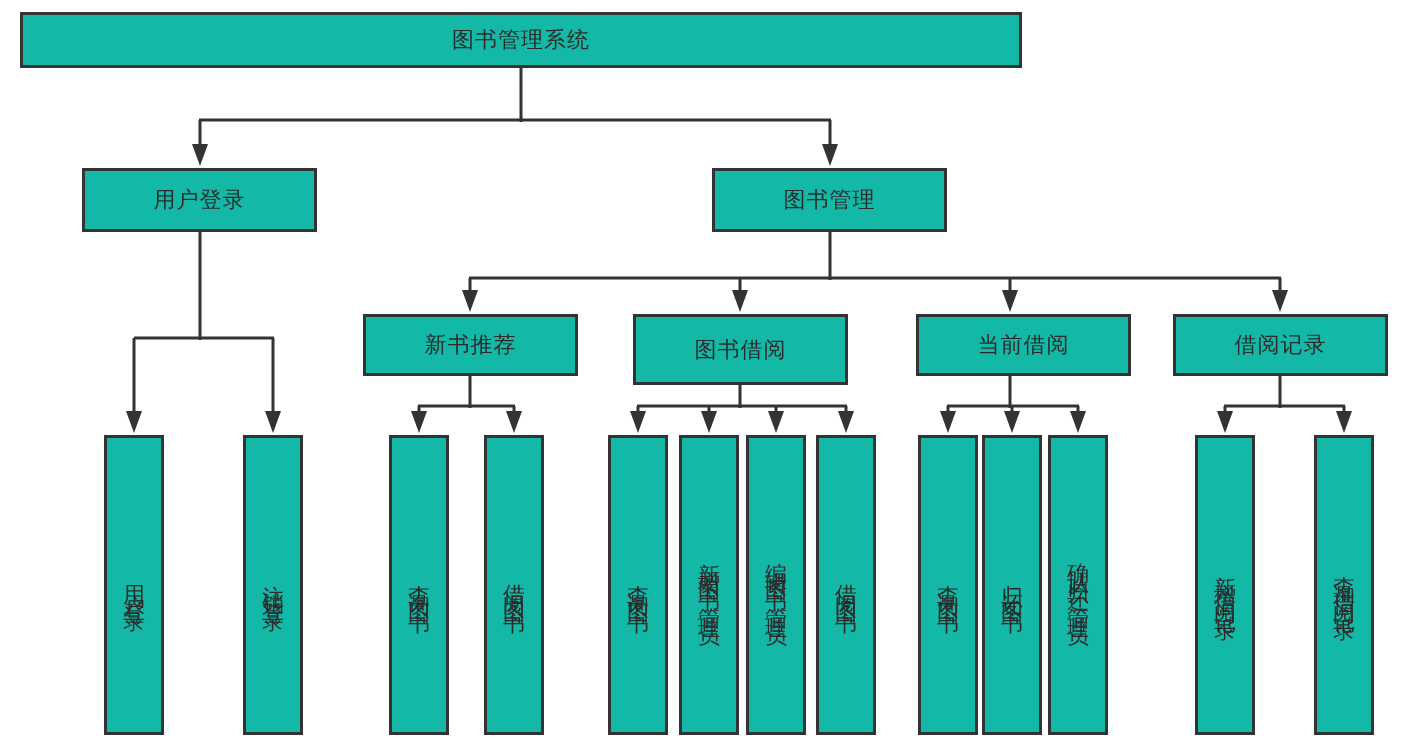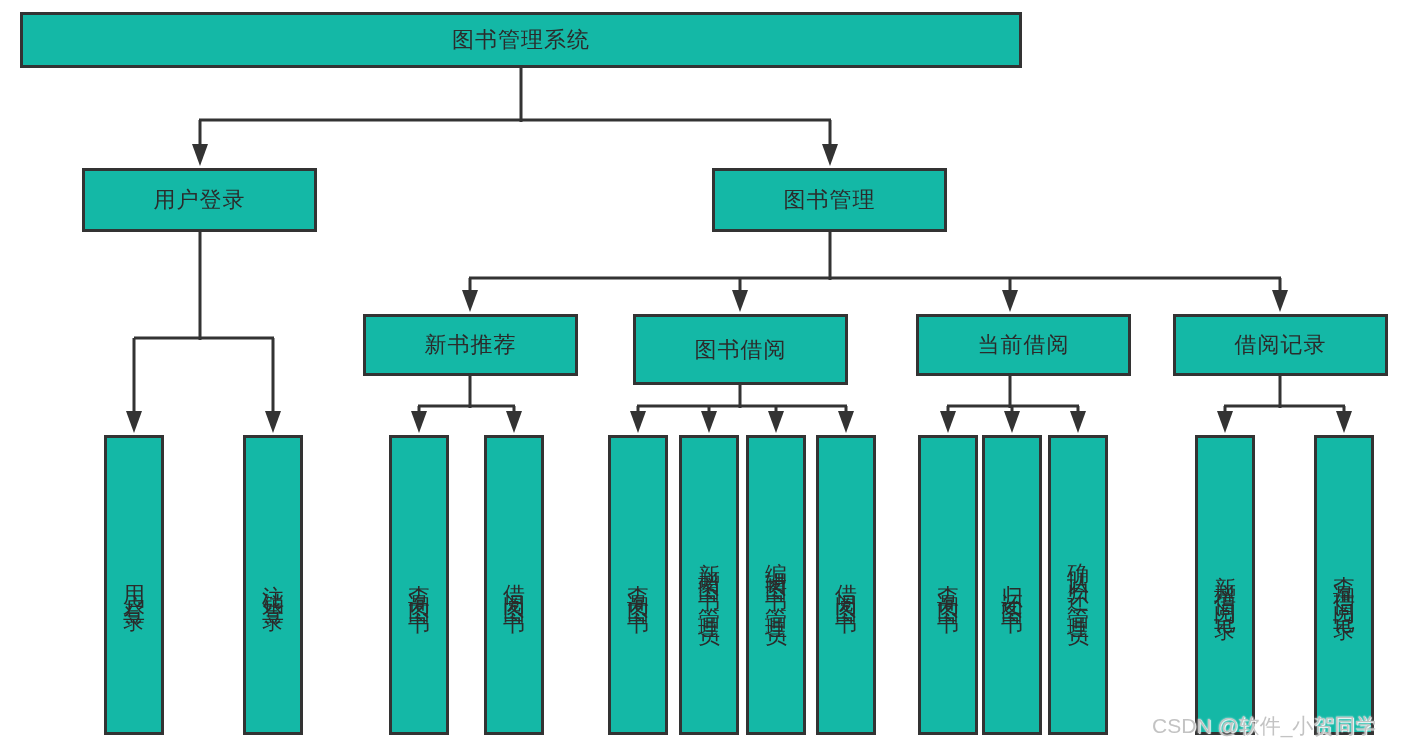--- a/index.html
+++ b/index.html
@@ -176,15 +176,14 @@
   <div class="node leaf n-f10">
     <span class="lbl">确认归还（管理员）</span>
   </div>
   <div class="node leaf n-f11">
     <span class="lbl">新增借阅记录</span>
   </div>
   <div class="node leaf n-f12">
     <span class="lbl">查询借阅记录</span>
   </div>
 
-  <div id="watermark">CSDN @软件_小贺同学</div>
 
 </div>
 
 </body></html>

